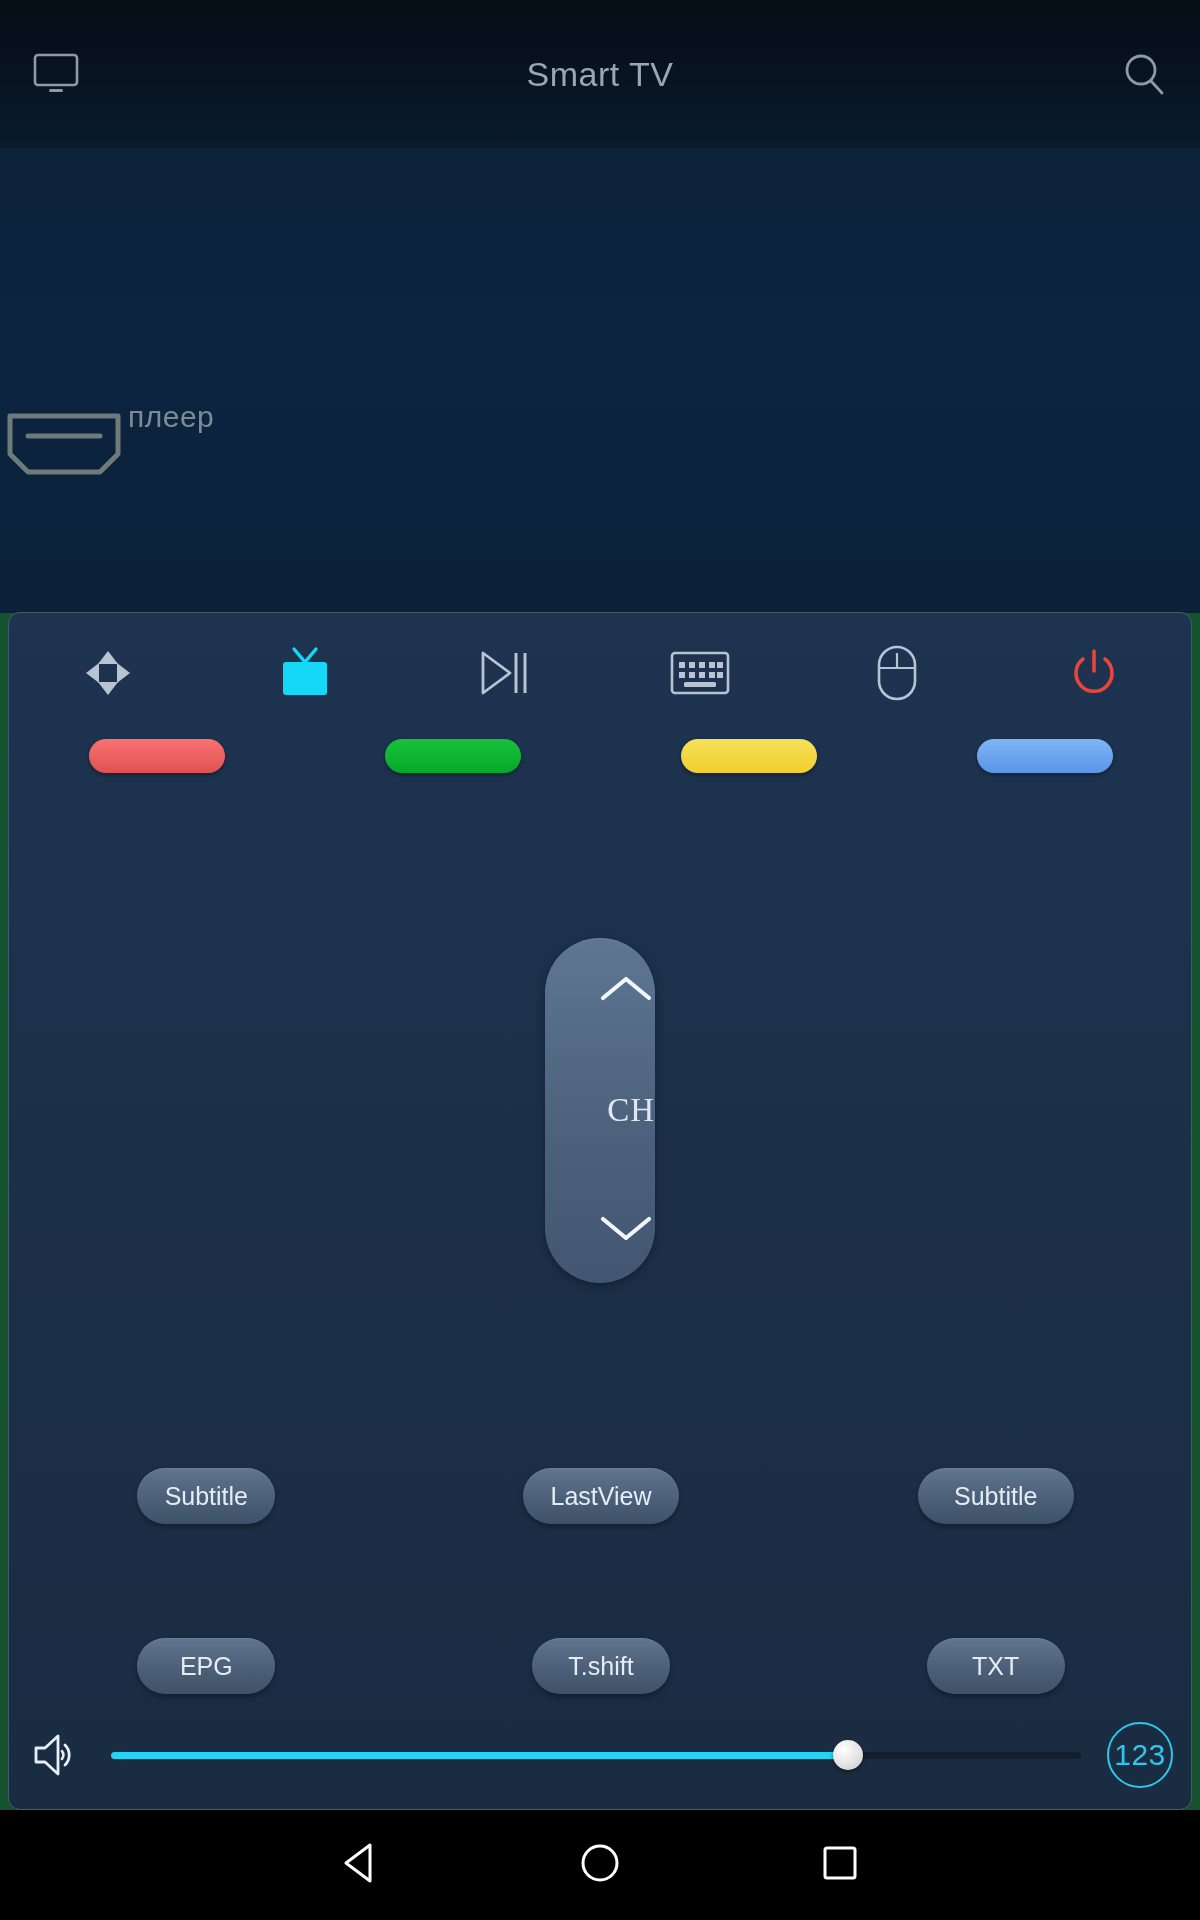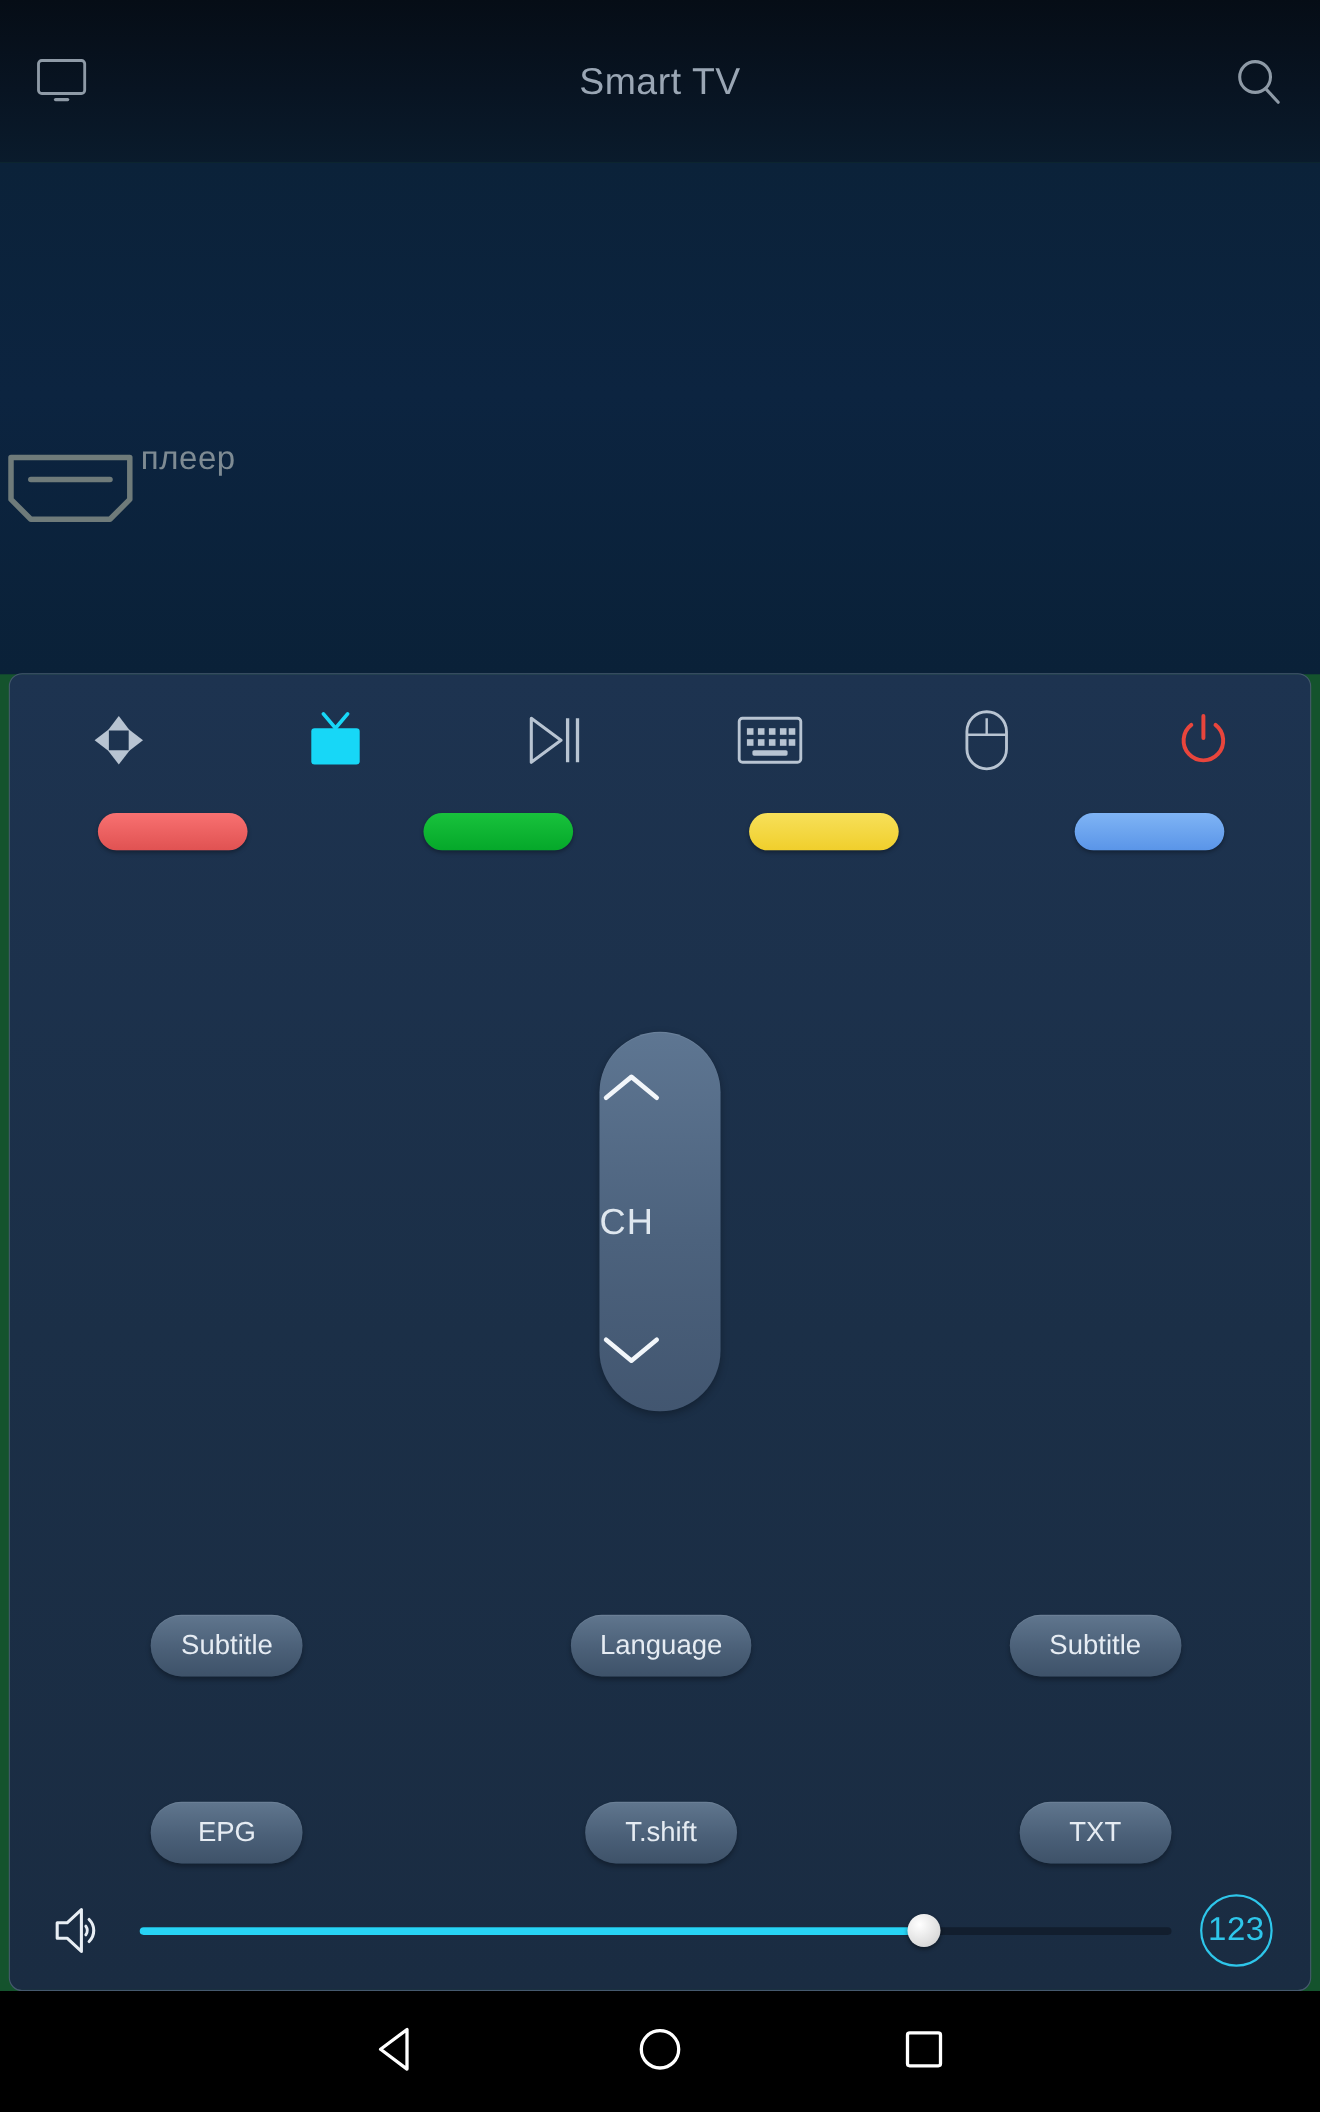--- a/index.html
+++ b/index.html
@@ -129,23 +129,24 @@
     left: 50%;
     transform: translateX(-50%);
     width: 110px;
     height: 345px;
     border-radius: 55px;
     background: linear-gradient(180deg, #5c7490 0%, #4e6party 0%, #4a6079 55%, #415570 100%);
     background: linear-gradient(180deg, #5e7692 0%, #4c627d 55%, #425670 100%);
     box-shadow: 0 3px 8px rgba(0,0,0,0.30), inset 0 1px 0 rgba(255,255,255,0.08);
     display: flex;
     flex-direction: column;
-    align-items: flex-start;
+    align-items: flex-end;
     justify-content: space-between;
     padding: 34px 0;
+    font-family: Liberation Serif, serif;
   }
   .rocker-ch {
     color: #dfe7ef;
     font-size: 33px;
     letter-spacing: 1px;
   }
 
   
   .pill-row {
     position: absolute;
@@ -178,21 +179,21 @@
   .pill-wide { min-width: 156px; }
 
   
   .vol-bar {
     position: absolute;
     bottom: 0; left: 0;
     width: 1184px;
     height: 108px;
     display: flex;
     align-items: center;
-    padding: 0 36px;
+    padding: 0 20px;
   }
   .vol-icon { width: 58px; height: 58px; flex: 0 0 58px; display:flex; align-items:center; justify-content:center;}
   .vol-track-wrap {
     position: relative;
     flex: 1 1 auto;
     height: 40px;
     margin: 0 26px 0 24px;
     display: flex;
     align-items: center;
   }
@@ -379,21 +380,21 @@
           <polyline points="6,8 29,27 52,8" fill="none" stroke="#f2f6fa" stroke-width="4.2" stroke-linecap="round" stroke-linejoin="round"></polyline>
         </svg>
       </span>
     </div>
 
     <div class="pill-row pill-row-3">
       <div class="pill-cell">
         <div class="pill">Subtitle</div>
       </div>
       <div class="pill-cell">
-        <div class="pill pill-wide">Language</div>
+        <div class="pill pill-wide">LastView</div>
       </div>
       <div class="pill-cell">
         <div class="pill pill-wide">Subtitle</div>
       </div>
     </div>
 
     <div class="pill-row pill-row-4">
       <div class="pill-cell">
         <div class="pill">EPG</div>
       </div>

